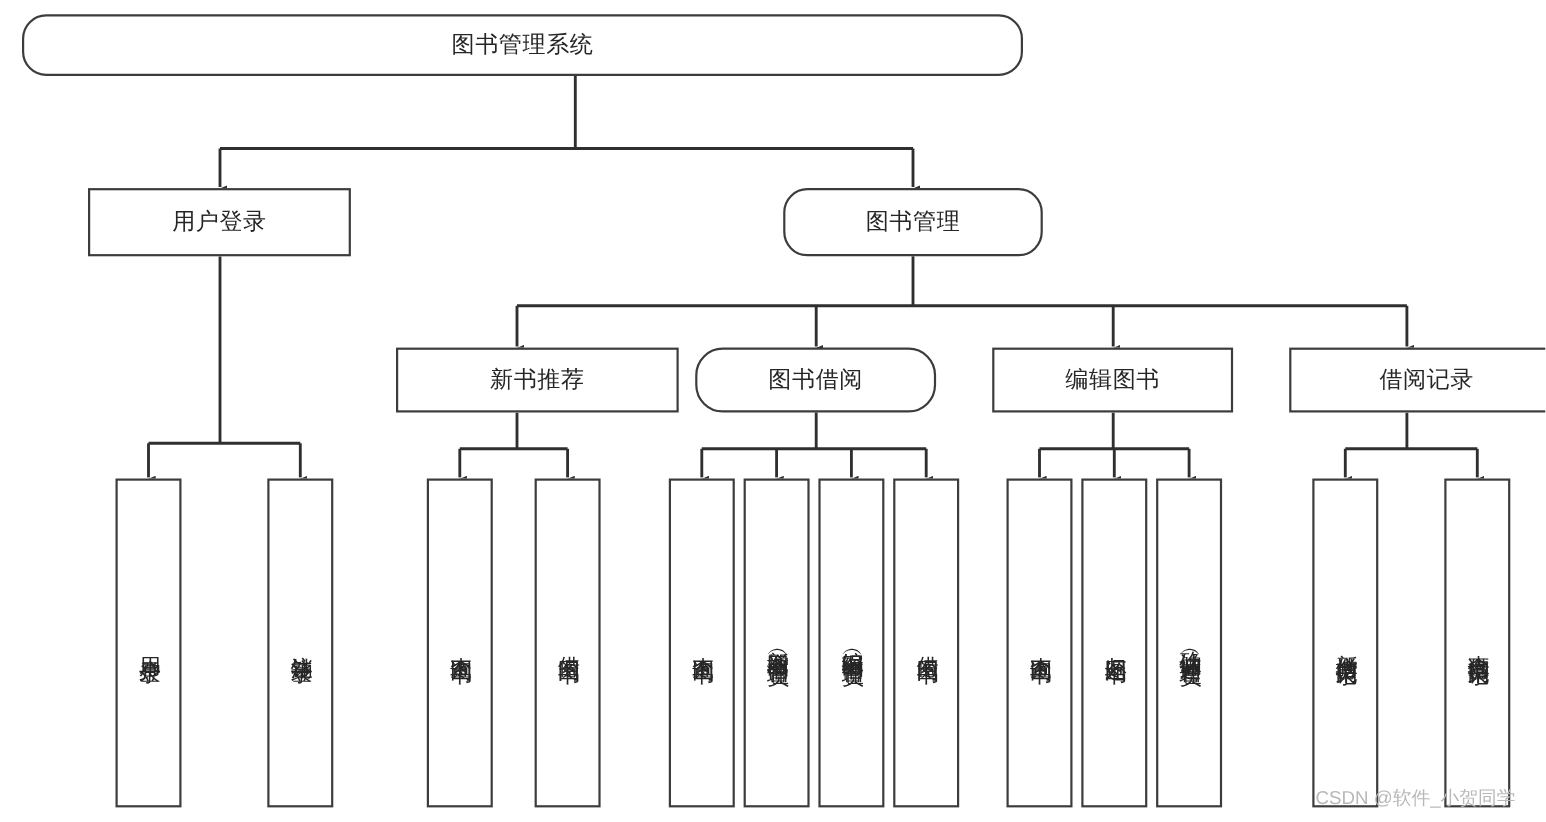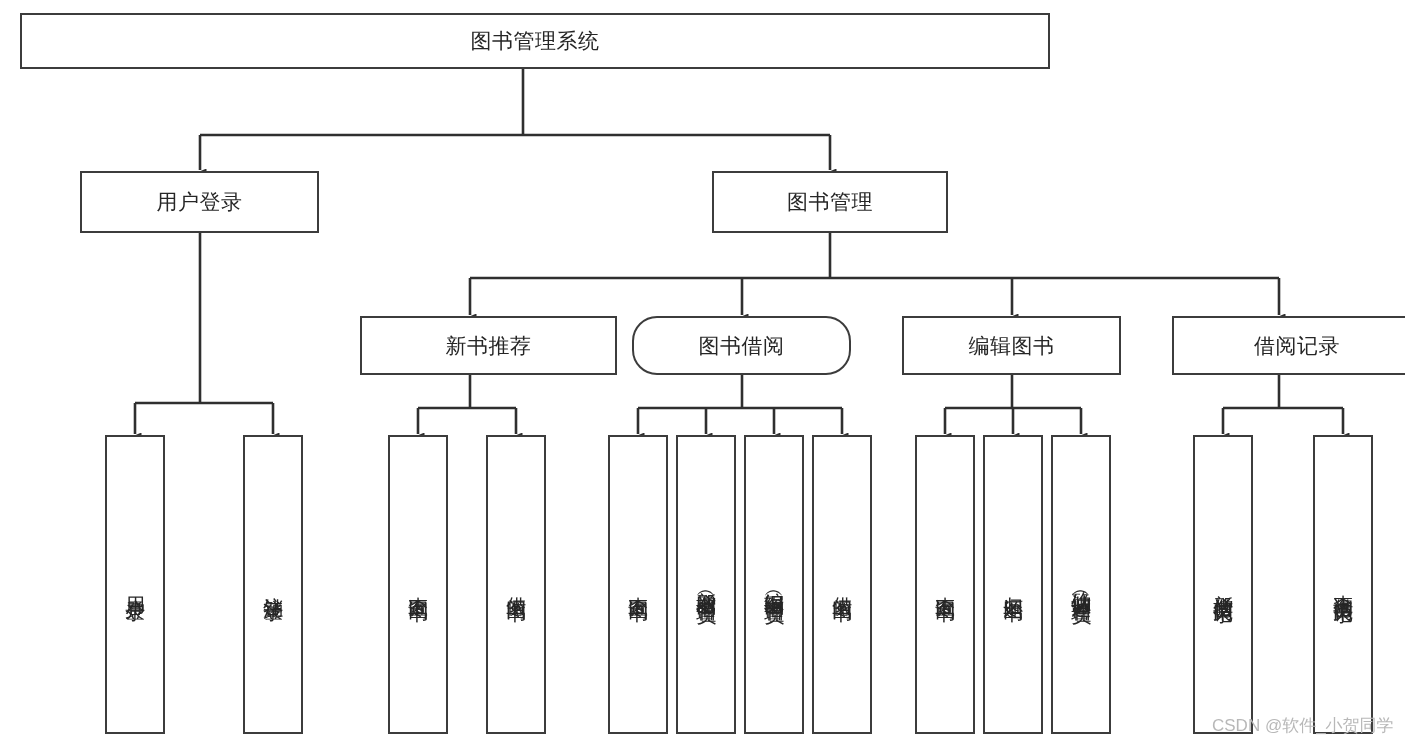--- a/index.html
+++ b/index.html
@@ -59,21 +59,20 @@
     letter-spacing: 2px;
     white-space: nowrap;
   }
   .watermark {
     position: absolute;
     font-size: 17px;
     color: #b8b8b8;
     white-space: nowrap;
     z-index: 5;
     font-family: "Liberation Sans", "DejaVu Sans", sans-serif;
-    padding-left: 16px;
   }
 </style>
 </head>
 <body>
 
 <div id="canvas">
   <svg id="edges" viewBox="0 0 1405 747" width="1405" height="747">
     <defs>
       <marker id="arrowhead" markerWidth="11" markerHeight="13" refX="1.5" refY="6.5" orient="auto" markerUnits="userSpaceOnUse">
         <polygon points="0,0 11,0 5.5,13" fill="#2f2f2f"></polygon>
@@ -110,27 +109,27 @@
         <path d="M 1013 408 L 1013 434" marker-end="url(#arrowhead)"></path>
         <path d="M 1081 408 L 1081 434" marker-end="url(#arrowhead)"></path>
         <path d="M 1279 375 L 1279 408"></path>
         <path d="M 1223 408 L 1343 408"></path>
         <path d="M 1223 408 L 1223 434" marker-end="url(#arrowhead)"></path>
         <path d="M 1343 408 L 1343 434" marker-end="url(#arrowhead)"></path>
       </g>
   </svg>
 
   <div id="node-layer">
-      <div class="node h" style="left: 20px; top: 13px; width: 1030px; height: 56px;">
+      <div class="node h" style="left: 20px; top: 13px; width: 910px; height: 56px; border-radius: 22px;">
         <span class="label">图书管理系统</span>
       </div>
       <div class="node h" style="left: 80px; top: 171px; width: 239px; height: 62px;">
         <span class="label">用户登录</span>
       </div>
-      <div class="node h" style="left: 712px; top: 171px; width: 236px; height: 62px;">
+      <div class="node h" style="left: 712px; top: 171px; width: 236px; height: 62px; border-radius: 22px;">
         <span class="label">图书管理</span>
       </div>
       <div class="node h" style="left: 360px; top: 316px; width: 257px; height: 59px;">
         <span class="label">新书推荐</span>
       </div>
       <div class="node h" style="left: 632px; top: 316px; width: 219px; height: 59px; border-radius: 25px;">
         <span class="label">图书借阅</span>
       </div>
       <div class="node h" style="left: 902px; top: 316px; width: 219px; height: 59px;">
         <span class="label">编辑图书</span>

